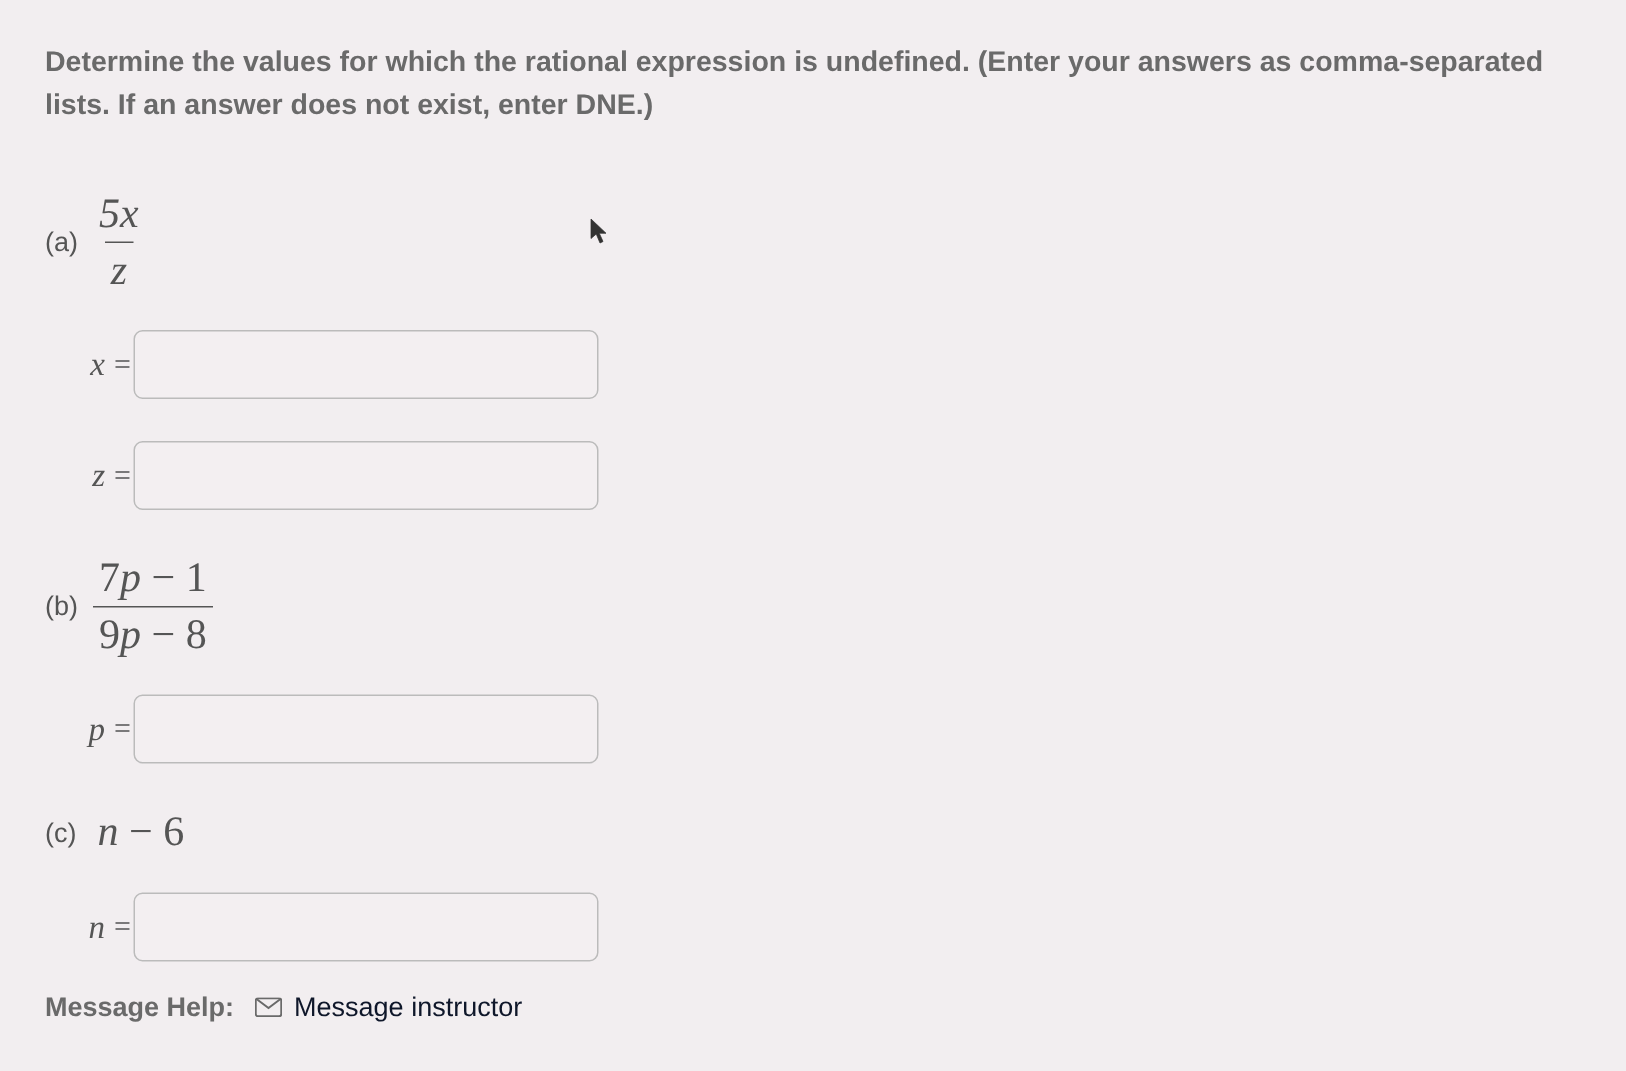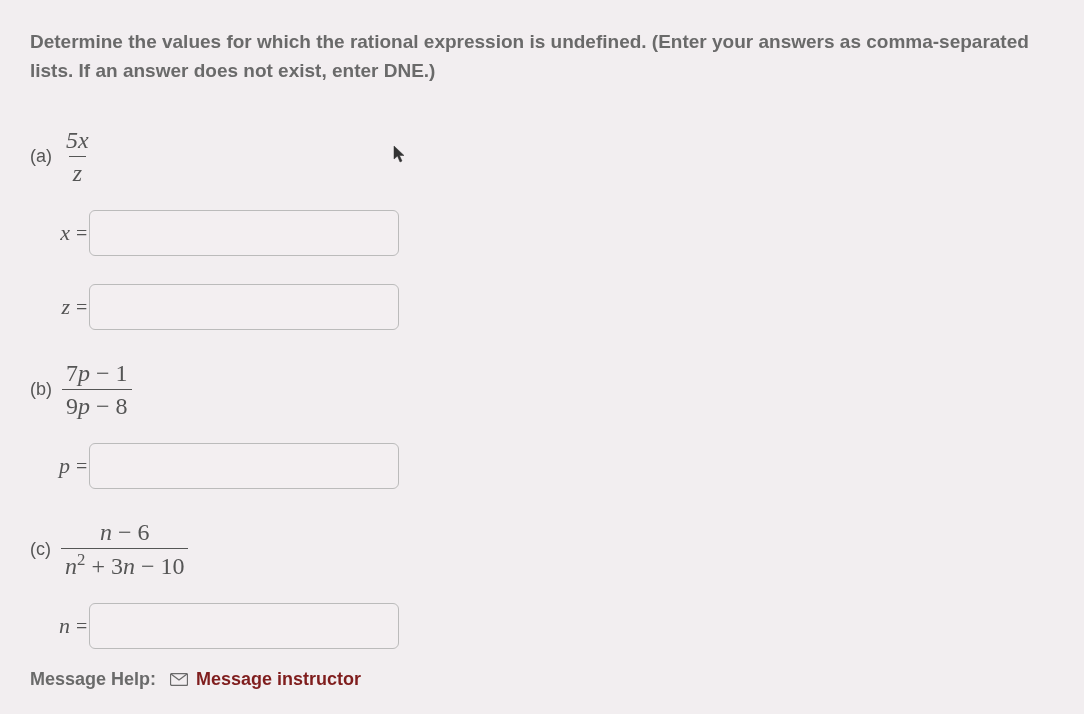--- a/index.html
+++ b/index.html
@@ -31,21 +31,21 @@
   .part-label {
     font-size: 18px;
     color: #555;
     margin-right: 10px;
   }
   .fraction {
     display: inline-flex;
     flex-direction: column;
     align-items: center;
     font-family: 'Times New Roman', Times, serif;
-    font-size: 24px;
+    font-size: 28px;
     font-style: italic;
     color: #555;
     line-height: 1.25;
   }
   .fraction .num {
     padding: 0 4px 1px 4px;
   }
   .fraction .den {
     border-top: 1.5px solid #555;
     padding: 1px 4px 0 4px;
@@ -93,22 +93,22 @@
   }
   .mail-icon {
     width: 18px;
     height: 13px;
     display: inline-block;
     margin-right: 8px;
     vertical-align: middle;
   }
   .mail-icon svg { display: block; }
   .message-link {
-    color: #7f1d1d;
-    font-weight: 700;
+    color: #0f172a;
+    font-weight: 400;
     cursor: pointer;
   }
   .cursor {
     position: absolute;
     left: 393px;
     top: 145px;
     width: 14px;
     height: 18px;
     pointer-events: none;
   }
@@ -153,21 +153,20 @@
   <div class="input-row">
     <span class="var-label">p</span>
     <span class="eq">=</span>
     <input class="answer" type="text" value="" style="">
   </div>
 
   <div class="part">
     <span class="part-label">(c)</span>
     <span class="fraction">
       <span class="num"><span>n</span> <span class="upstyle">− 6</span></span>
-      <span class="den"><span>n</span><sup>2</sup> <span class="upstyle">+ 3</span><span>n</span> <span class="upstyle">− 10</span></span>
     </span>
   </div>
 
   <div class="input-row" style="margin-bottom:14px">
     <span class="var-label">n</span>
     <span class="eq">=</span>
     <input class="answer" type="text" value="" style="">
   </div>
 
   <div class="help-row">

